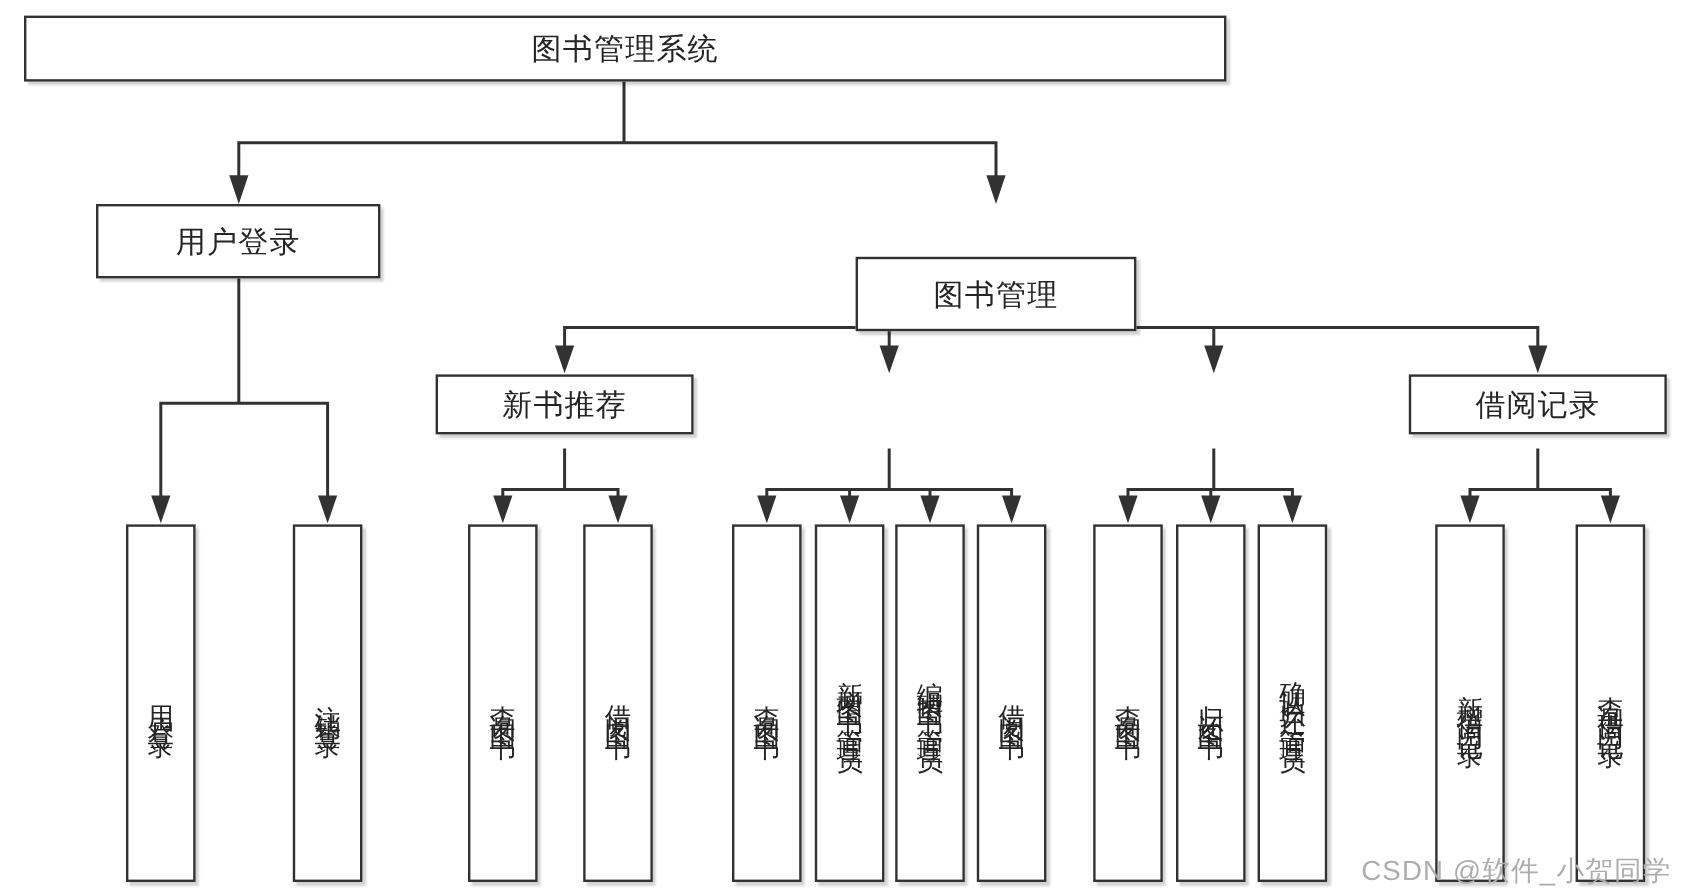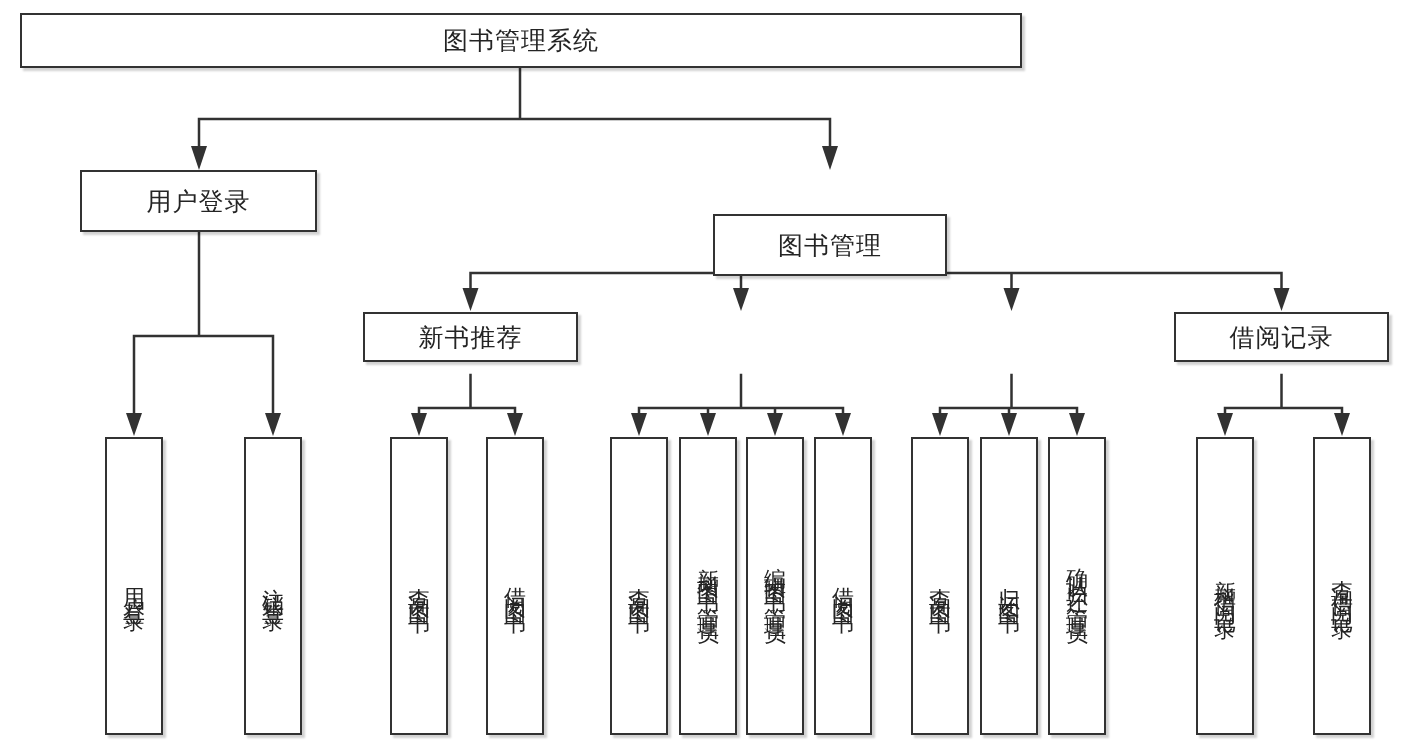--- a/index.html
+++ b/index.html
@@ -115,14 +115,15 @@
   <div class="node vnode" style="left:610px">查询图书</div>
   <div class="node vnode" style="left:679px">新增图书（管理员）</div>
   <div class="node vnode" style="left:746px">编辑图书（管理员）</div>
   <div class="node vnode" style="left:814px">借阅图书</div>
   <div class="node vnode" style="left:911px">查询图书</div>
   <div class="node vnode" style="left:980px">归还图书</div>
   <div class="node vnode" style="left:1048px">确认归还（管理员）</div>
   <div class="node vnode" style="left:1196px">新增借阅记录</div>
   <div class="node vnode" style="left:1313px">查询借阅记录</div>
 
+  <div id="watermark">CSDN @软件_小贺同学</div>
 
 </div>
 
 </body></html>

